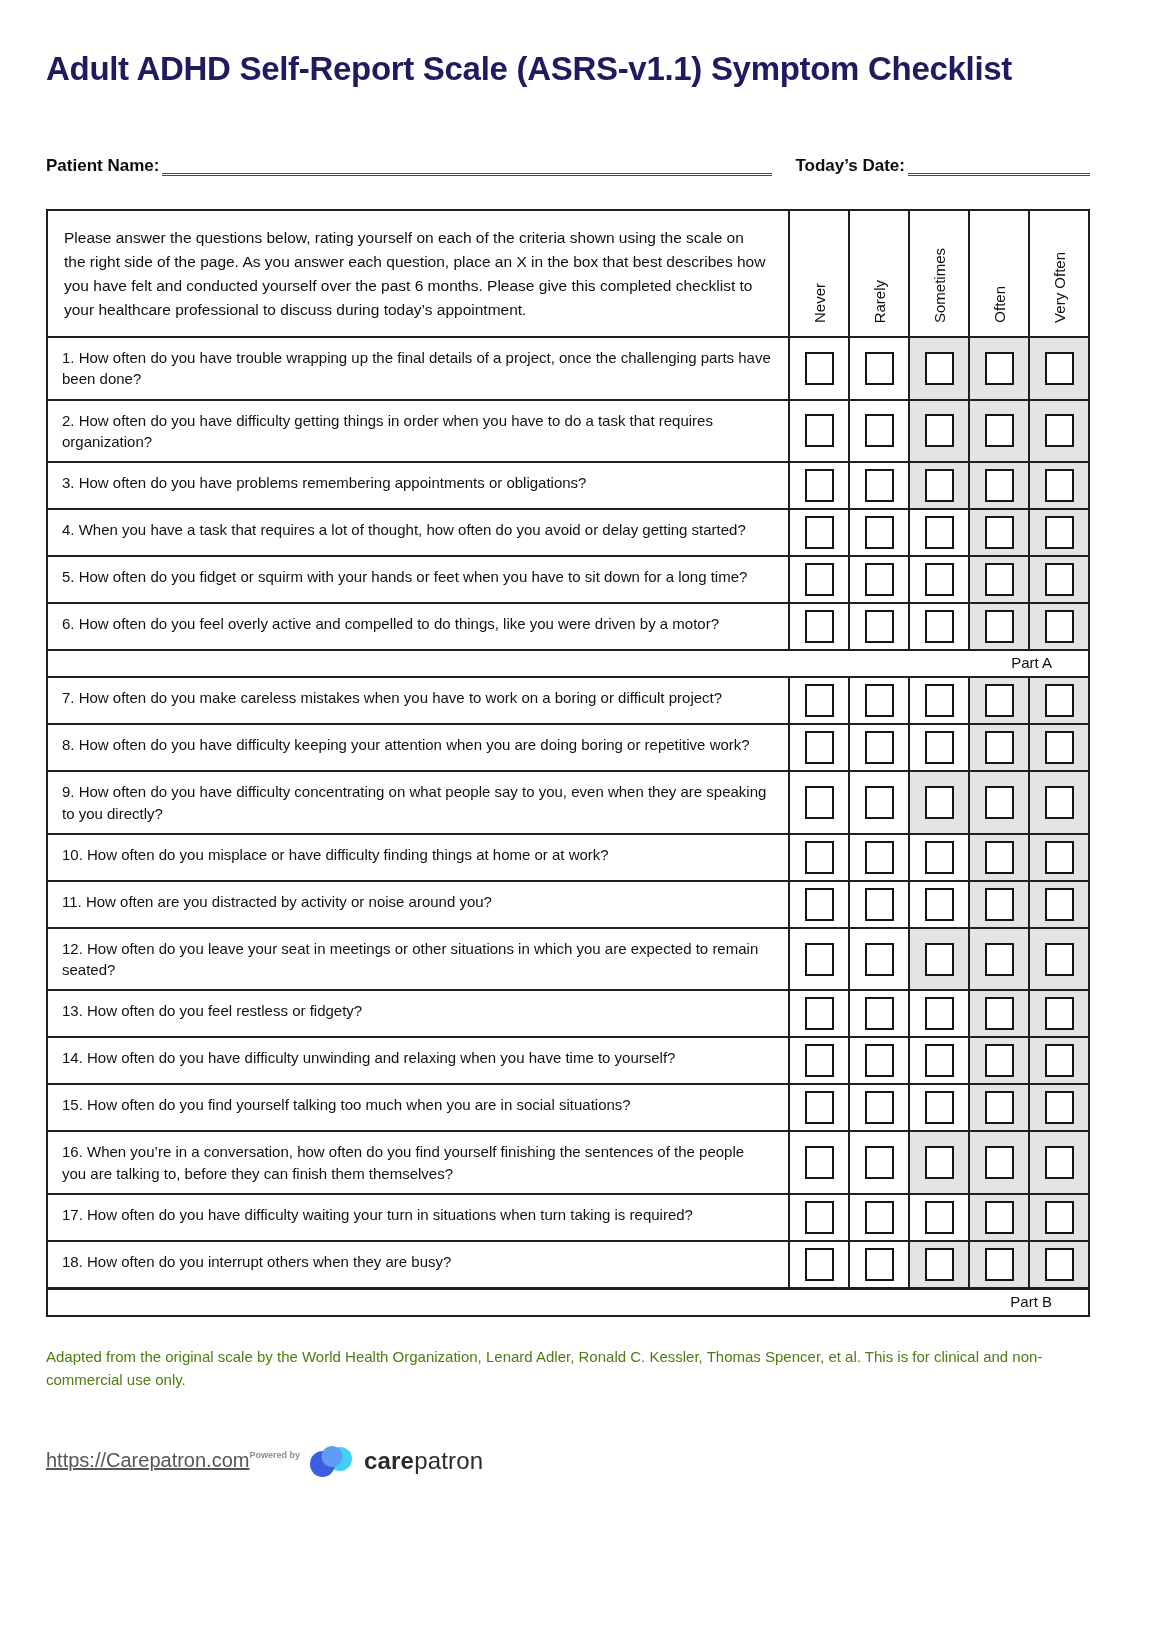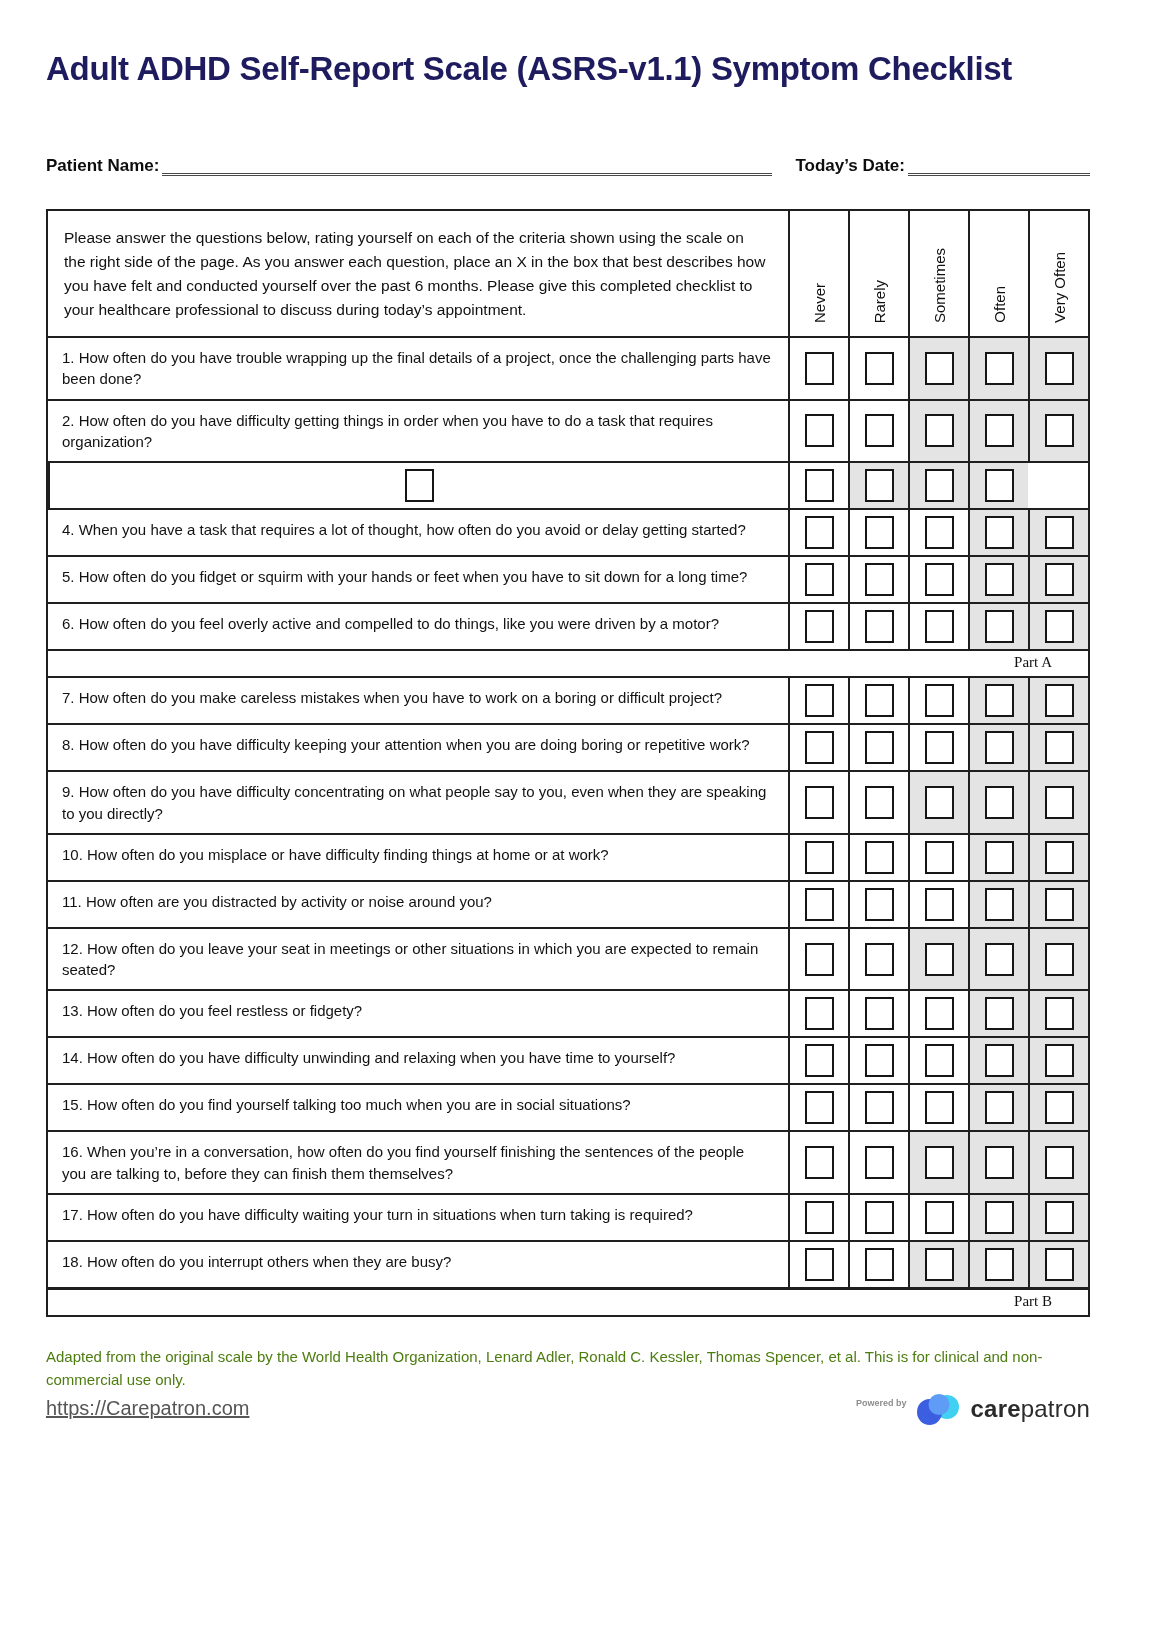--- a/index.html
+++ b/index.html
@@ -57,28 +57,28 @@
     display:flex;align-items:center;justify-content:center;
     padding:6px 0;
   }
   .rate-cell.shaded{background:var(--shade);}
   .checkbox{
     display:block;width:29px;height:33px;background:#ffffff;
     border:2.5px solid #161616;cursor:pointer;
   }
   .part-row{
     display:block;text-align:right;
-    padding:3px 36px 5px 0;font-size:15px;color:#101010;font-family:Liberation Serif, serif;
+    padding:3px 36px 5px 0;font-size:15px;color:#101010;
   }
   #table-body .part-row.part-b{border-top:3px solid var(--border);}
   .attribution{
     margin-top:29px;font-size:15px;line-height:1.5;color:#4d7c0f;max-width:1020px;
   }
   .bottom-row{
-    display:flex;justify-content:space-between;align-items:center;
+    margin-top:52px;display:flex;justify-content:flex-start;align-items:center;
   }
   .site-link{
     font-size:20px;color:#565656;text-decoration:underline;cursor:pointer;
   }
   .logo-group{display:flex;align-items:center;gap:9px;}
   .powered-by{font-size:9px;color:#8d8d8d;position:relative;top:-6px;font-weight:bold;}
   .brand{font-size:24px;color:#2b2b2b;letter-spacing:0.2px;}
   .brand .bold{font-weight:bold;}
 </style>
 </head>
@@ -143,20 +143,21 @@
           <span class="checkbox"></span>
         </div>
         <div class="rate-cell shaded">
           <span class="checkbox"></span>
         </div>
         <div class="rate-cell shaded">
           <span class="checkbox"></span>
         </div>
       </div>
       <div class="row q-row">
+        <div class="q-cell">3. How often do you have problems remembering appointments or obligations?</div>
         <div class="rate-cell">
           <span class="checkbox"></span>
         </div>
         <div class="rate-cell">
           <span class="checkbox"></span>
         </div>
         <div class="rate-cell shaded">
           <span class="checkbox"></span>
         </div>
         <div class="rate-cell shaded">

